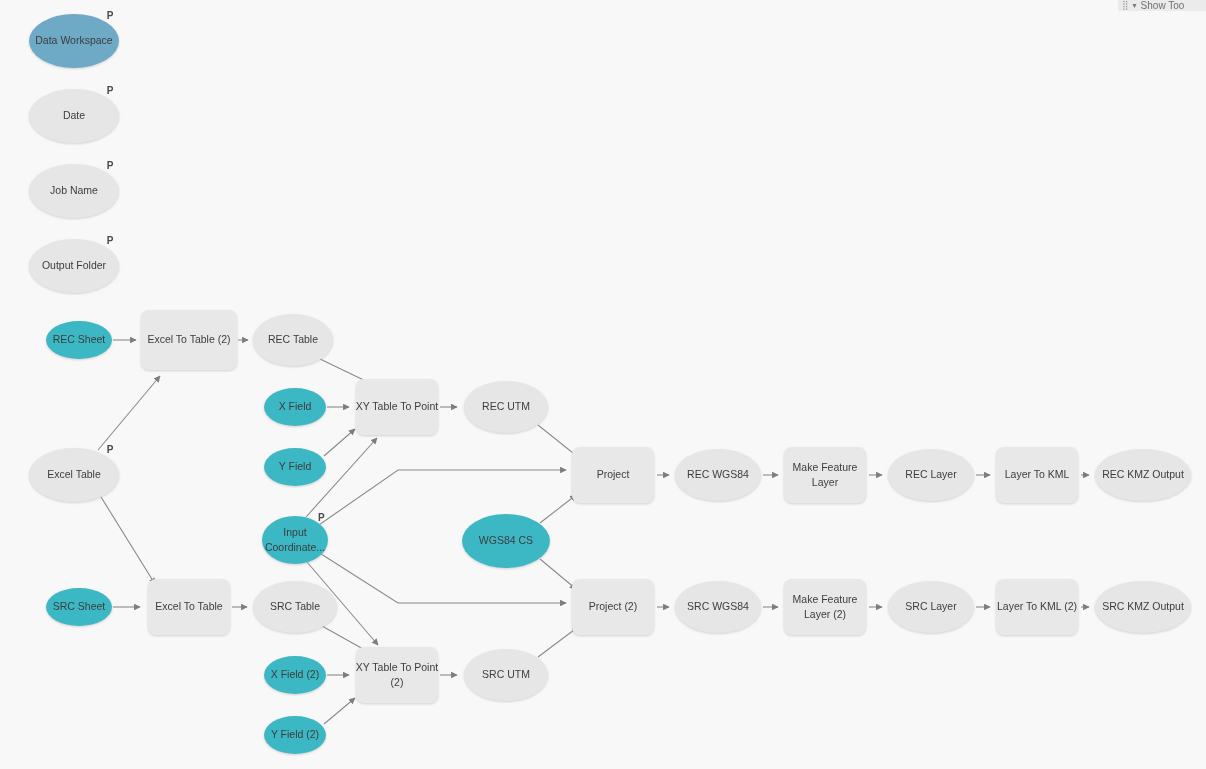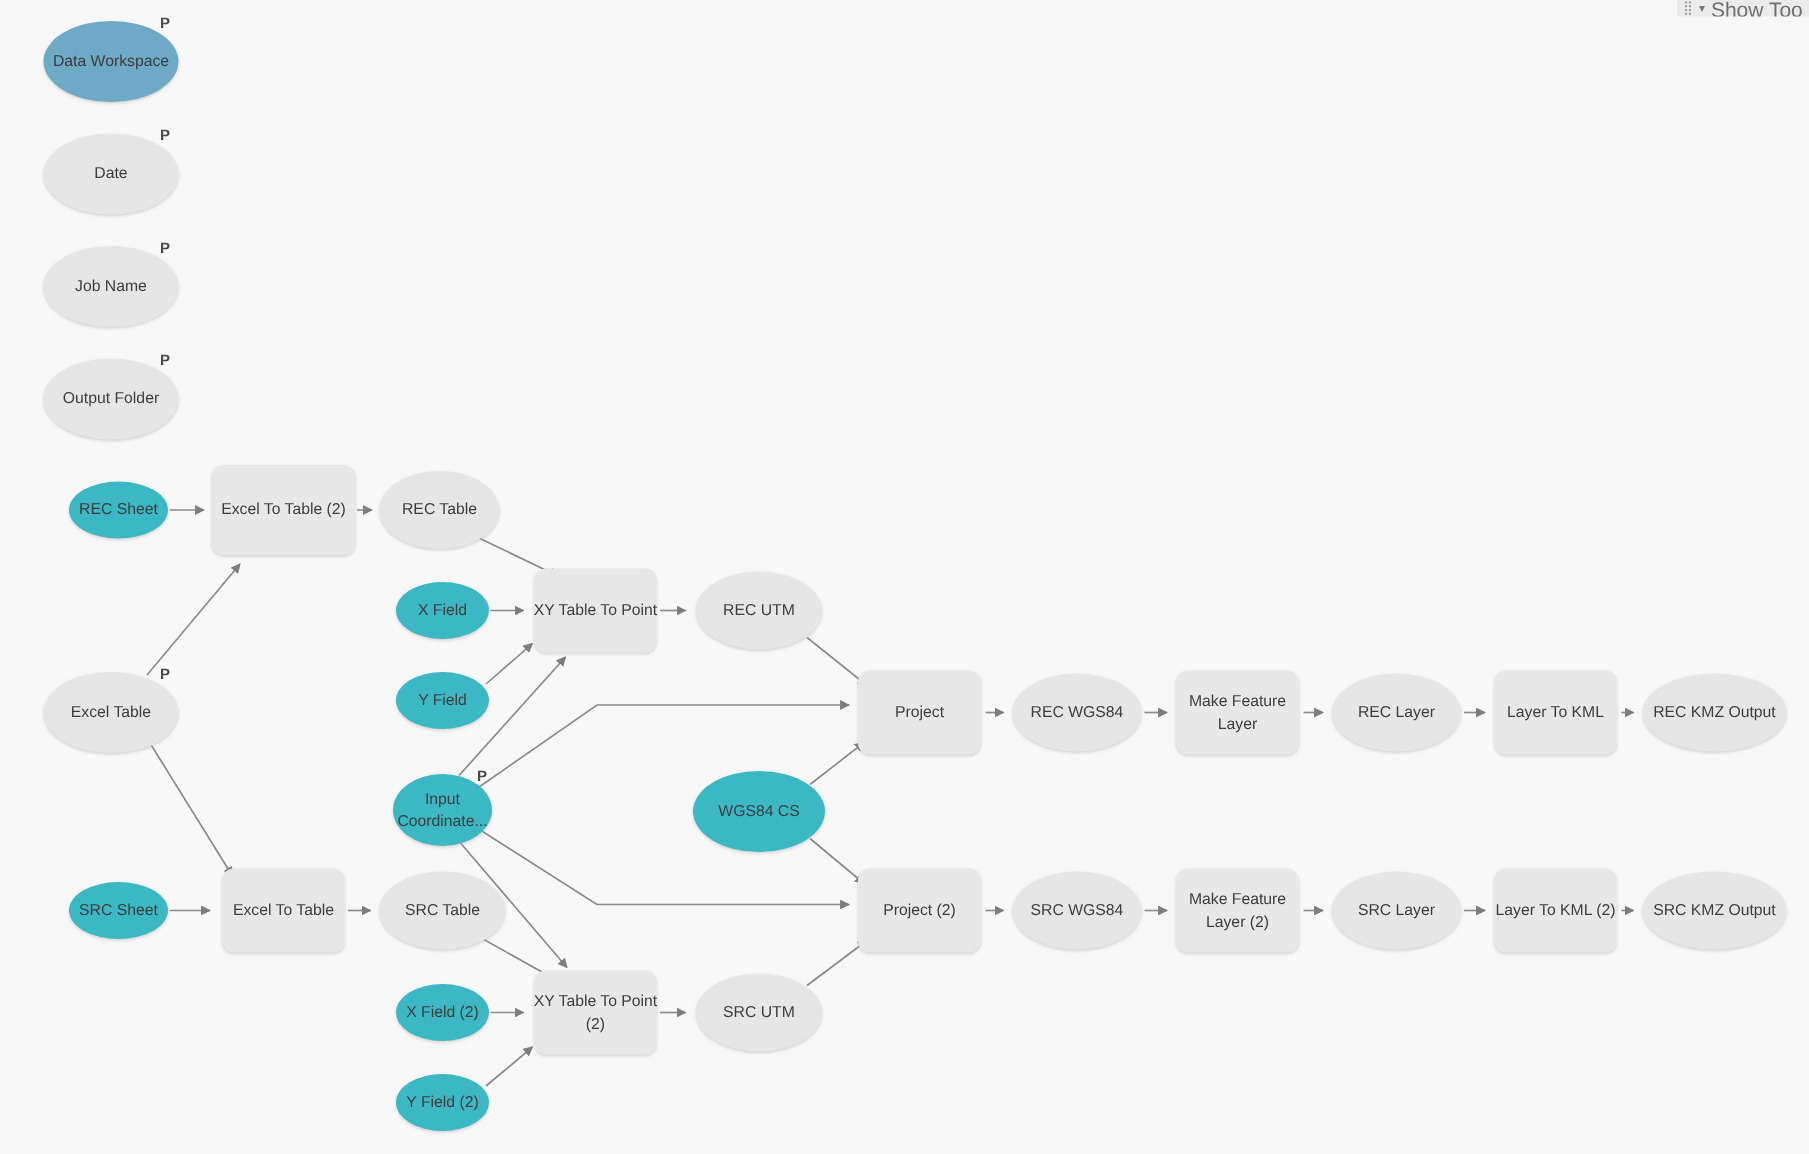--- a/index.html
+++ b/index.html
@@ -68,21 +68,21 @@
     font-size: 9px;
     color: #9a9a9a;
     line-height: 9px;
   }
   #toolbox-strip .tb-caret {
     font-size: 8px;
     color: #777;
     line-height: 8px;
   }
   #toolbox-strip .tb-text {
-    font-size: 14px;
+    font-size: 10px;
     color: #6f6f6f;
     white-space: nowrap;
     line-height: 10px;
   }
 </style>
 </head>
 <body>
 
 <svg id="canvas" viewBox="0 0 1206 769" xmlns="http://www.w3.org/2000/svg">
   <defs>

